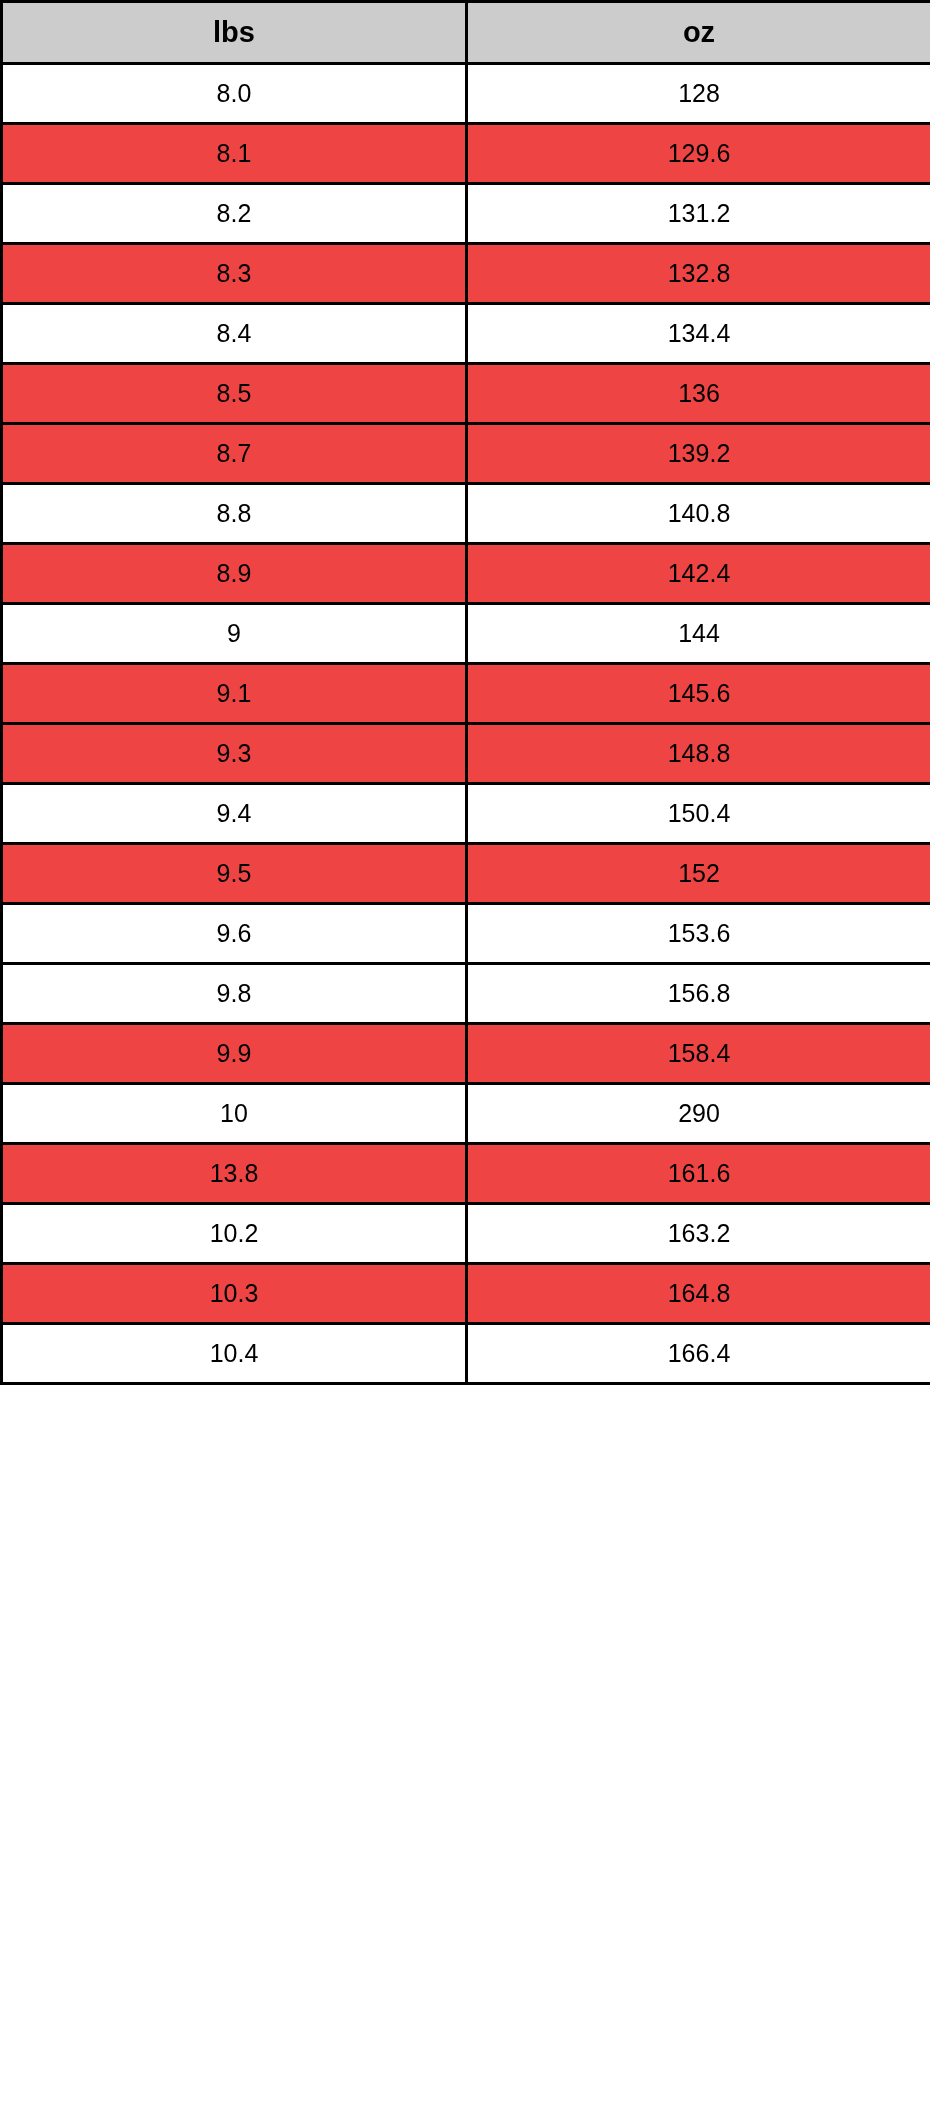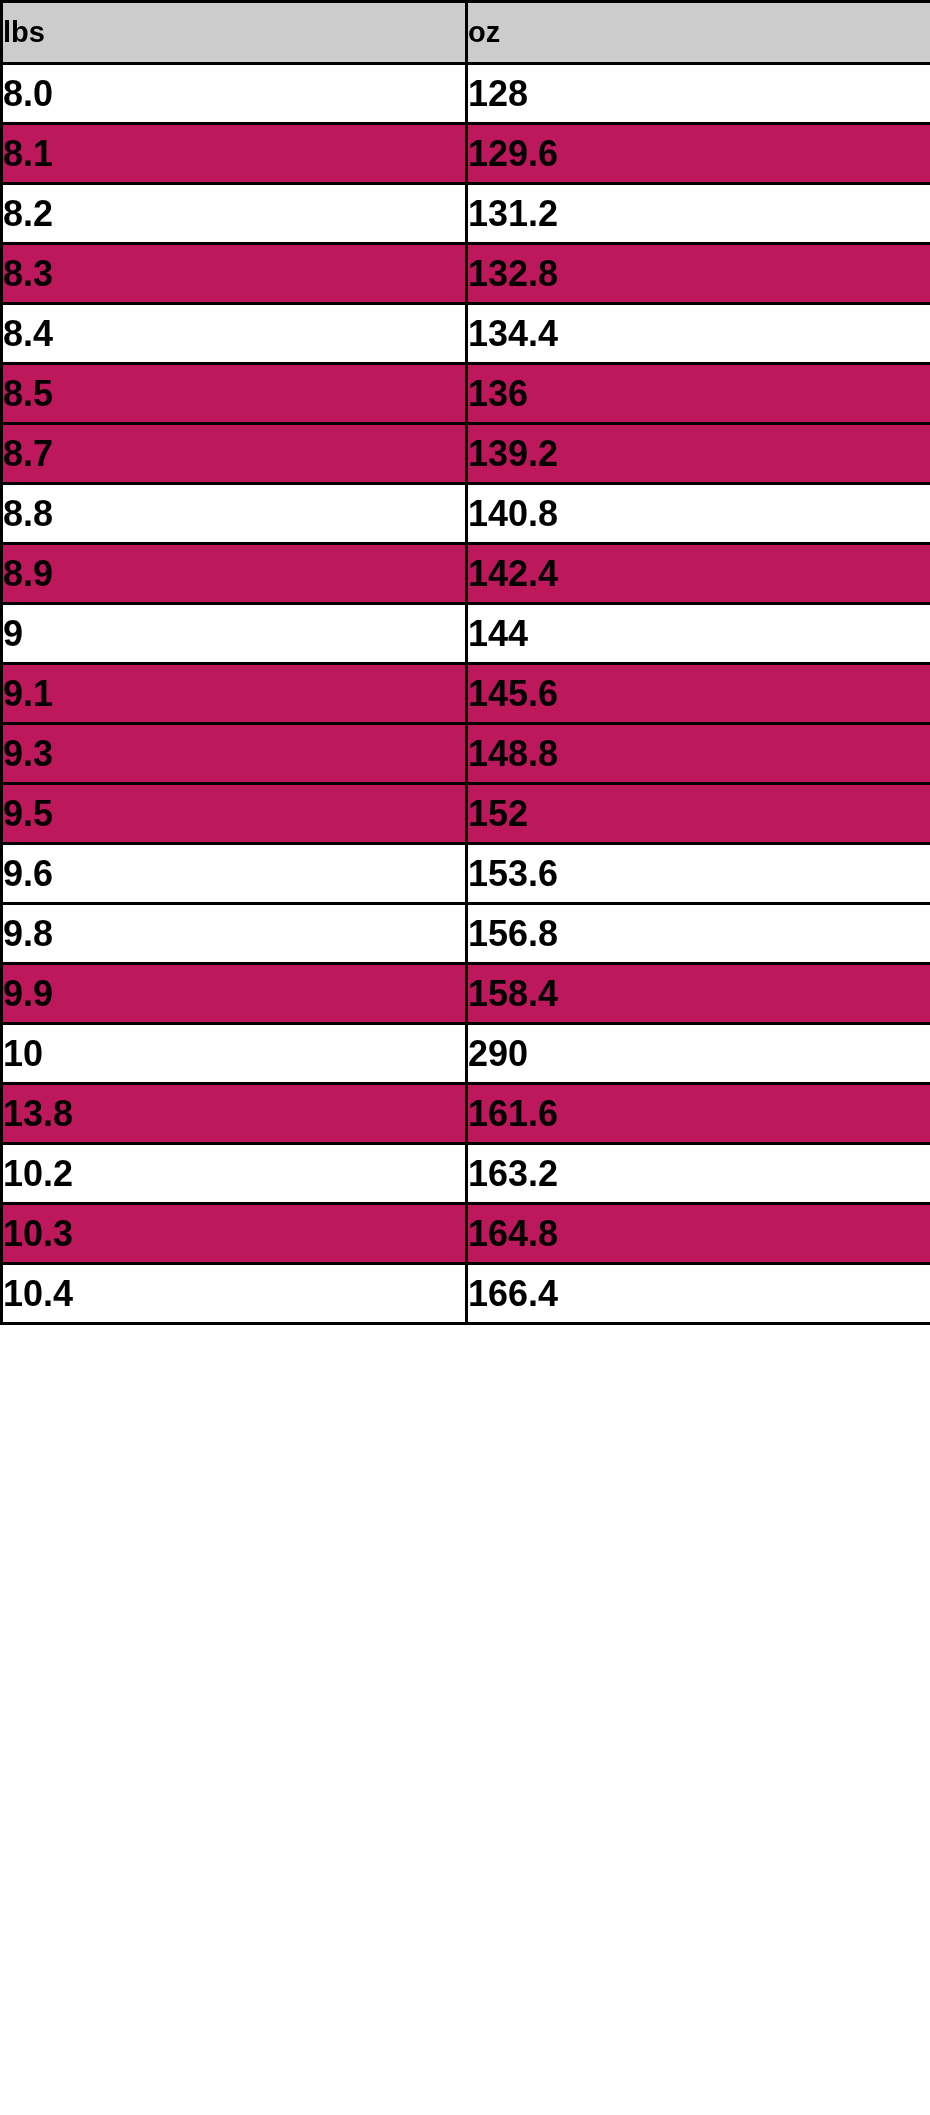--- a/index.html
+++ b/index.html
@@ -20,44 +20,44 @@
     border-collapse: collapse;
     table-layout: fixed;
   }
 
   #conversion-table col.col-from { width: 465px; }
   #conversion-table col.col-to   { width: 465px; }
 
   #conversion-table th,
   #conversion-table td {
     border: 3px solid #000000;
-    text-align: left;
+    text-align: center;
     vertical-align: middle;
     padding: 0;
     margin: 0;
     color: #000000;
     font-family: "Liberation Sans", sans-serif;
   }
 
   #conversion-table thead th {
     background: #cccccc;
     height: 59px;
     font-size: 29px;
     font-weight: bold;
     letter-spacing: 0px;
   }
 
   #conversion-table tbody td {
     height: 57px;
-    font-size: 36px;
-    font-weight: bold;
+    font-size: 25px;
+    font-weight: normal;
   }
 
   #conversion-table tbody tr.row-odd  td { background: #ffffff; }
-  #conversion-table tbody tr.row-even td { background: #be185d; }
+  #conversion-table tbody tr.row-even td { background: #ef4444; }
   #conversion-table tbody tr.row-highlight td { background: #00e000; }
 
   .cell-text {
     display: block;
     line-height: 57px;
   }
 </style>
 </head>
 <body>
 
@@ -166,20 +166,28 @@
         </td>
       </tr>
       <tr class="row-even">
         <td>
           <span class="cell-text">9.3</span>
         </td>
         <td>
           <span class="cell-text">148.8</span>
         </td>
       </tr>
+      <tr class="row-odd">
+        <td>
+          <span class="cell-text">9.4</span>
+        </td>
+        <td>
+          <span class="cell-text">150.4</span>
+        </td>
+      </tr>
       <tr class="row-even">
         <td>
           <span class="cell-text">9.5</span>
         </td>
         <td>
           <span class="cell-text">152</span>
         </td>
       </tr>
       <tr class="row-odd">
         <td>

